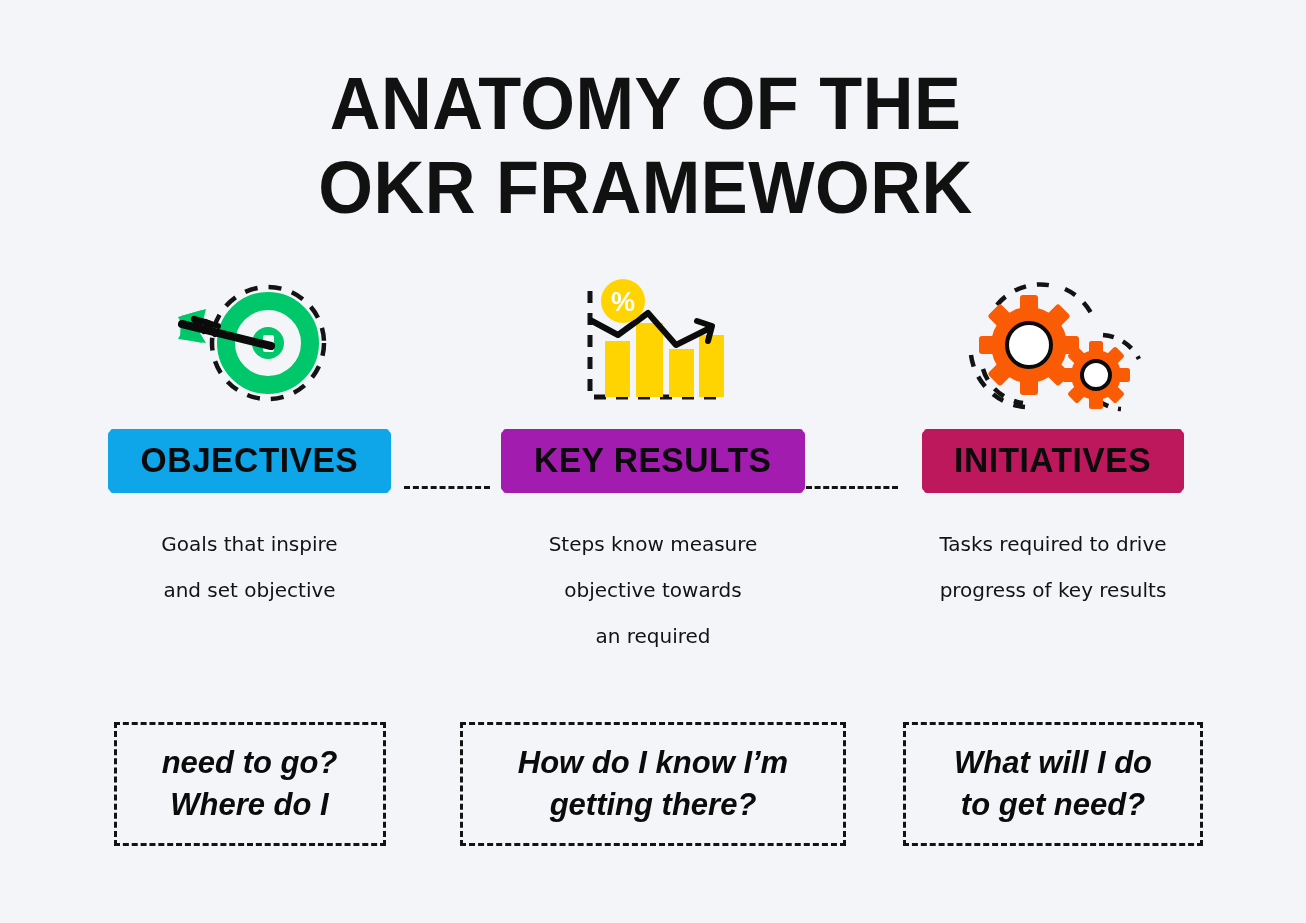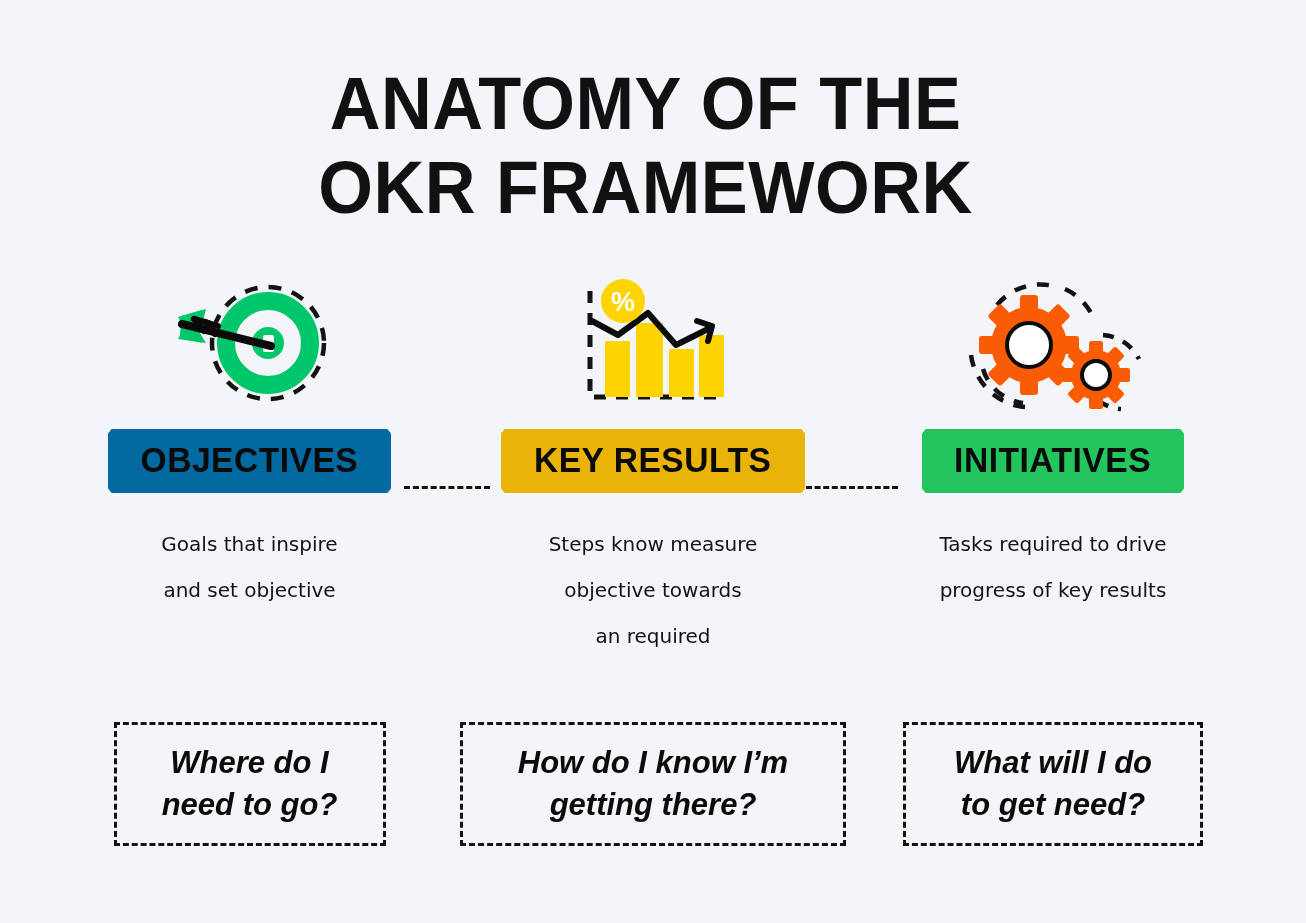--- a/index.html
+++ b/index.html
@@ -92,23 +92,23 @@
     font-size: 35px;
     line-height: 36px;
     letter-spacing: 0.5px;
     color: #0B0B0B;
     text-transform: uppercase;
     white-space: nowrap;
     transform: scaleX(0.96);
     transform-origin: center;
     display: inline-block;
   }
-  .banner-green  { background: #0369a1; }
-  .banner-yellow { background: #eab308; text-decoration: underline; }
-  .banner-orange { background: #22c55e; }
+  .banner-green  { background: #0ea5e9; }
+  .banner-yellow { background: #a21caf; text-decoration: underline; }
+  .banner-orange { background: #be185d; }
 
   
   .connector {
     position: absolute;
     top: 486px;
     height: 0;
     border-top: 3px dashed #131313;
   }
   .connector-0 { left: 404px; width: 86px; }
   .connector-1 { left: 806px; width: 92px; }
@@ -302,22 +302,22 @@
       <div>Tasks required to drive</div>
       <div>progress of key results</div>
     </div>
   </div>
 </div>
 
 <div class="qbox-row">
   <div class="qbox-cell qcell-0">
     <div class="qbox qbox-0">
       <div class="qbox-text">
+        <div>need to go?</div>
         <div>Where do I</div>
-        <div>need to go?</div>
       </div>
     </div>
   </div>
   <div class="qbox-cell qcell-1">
     <div class="qbox qbox-1">
       <div class="qbox-text">
         <div>How do I know I’m</div>
         <div>getting there?</div>
       </div>
     </div>

